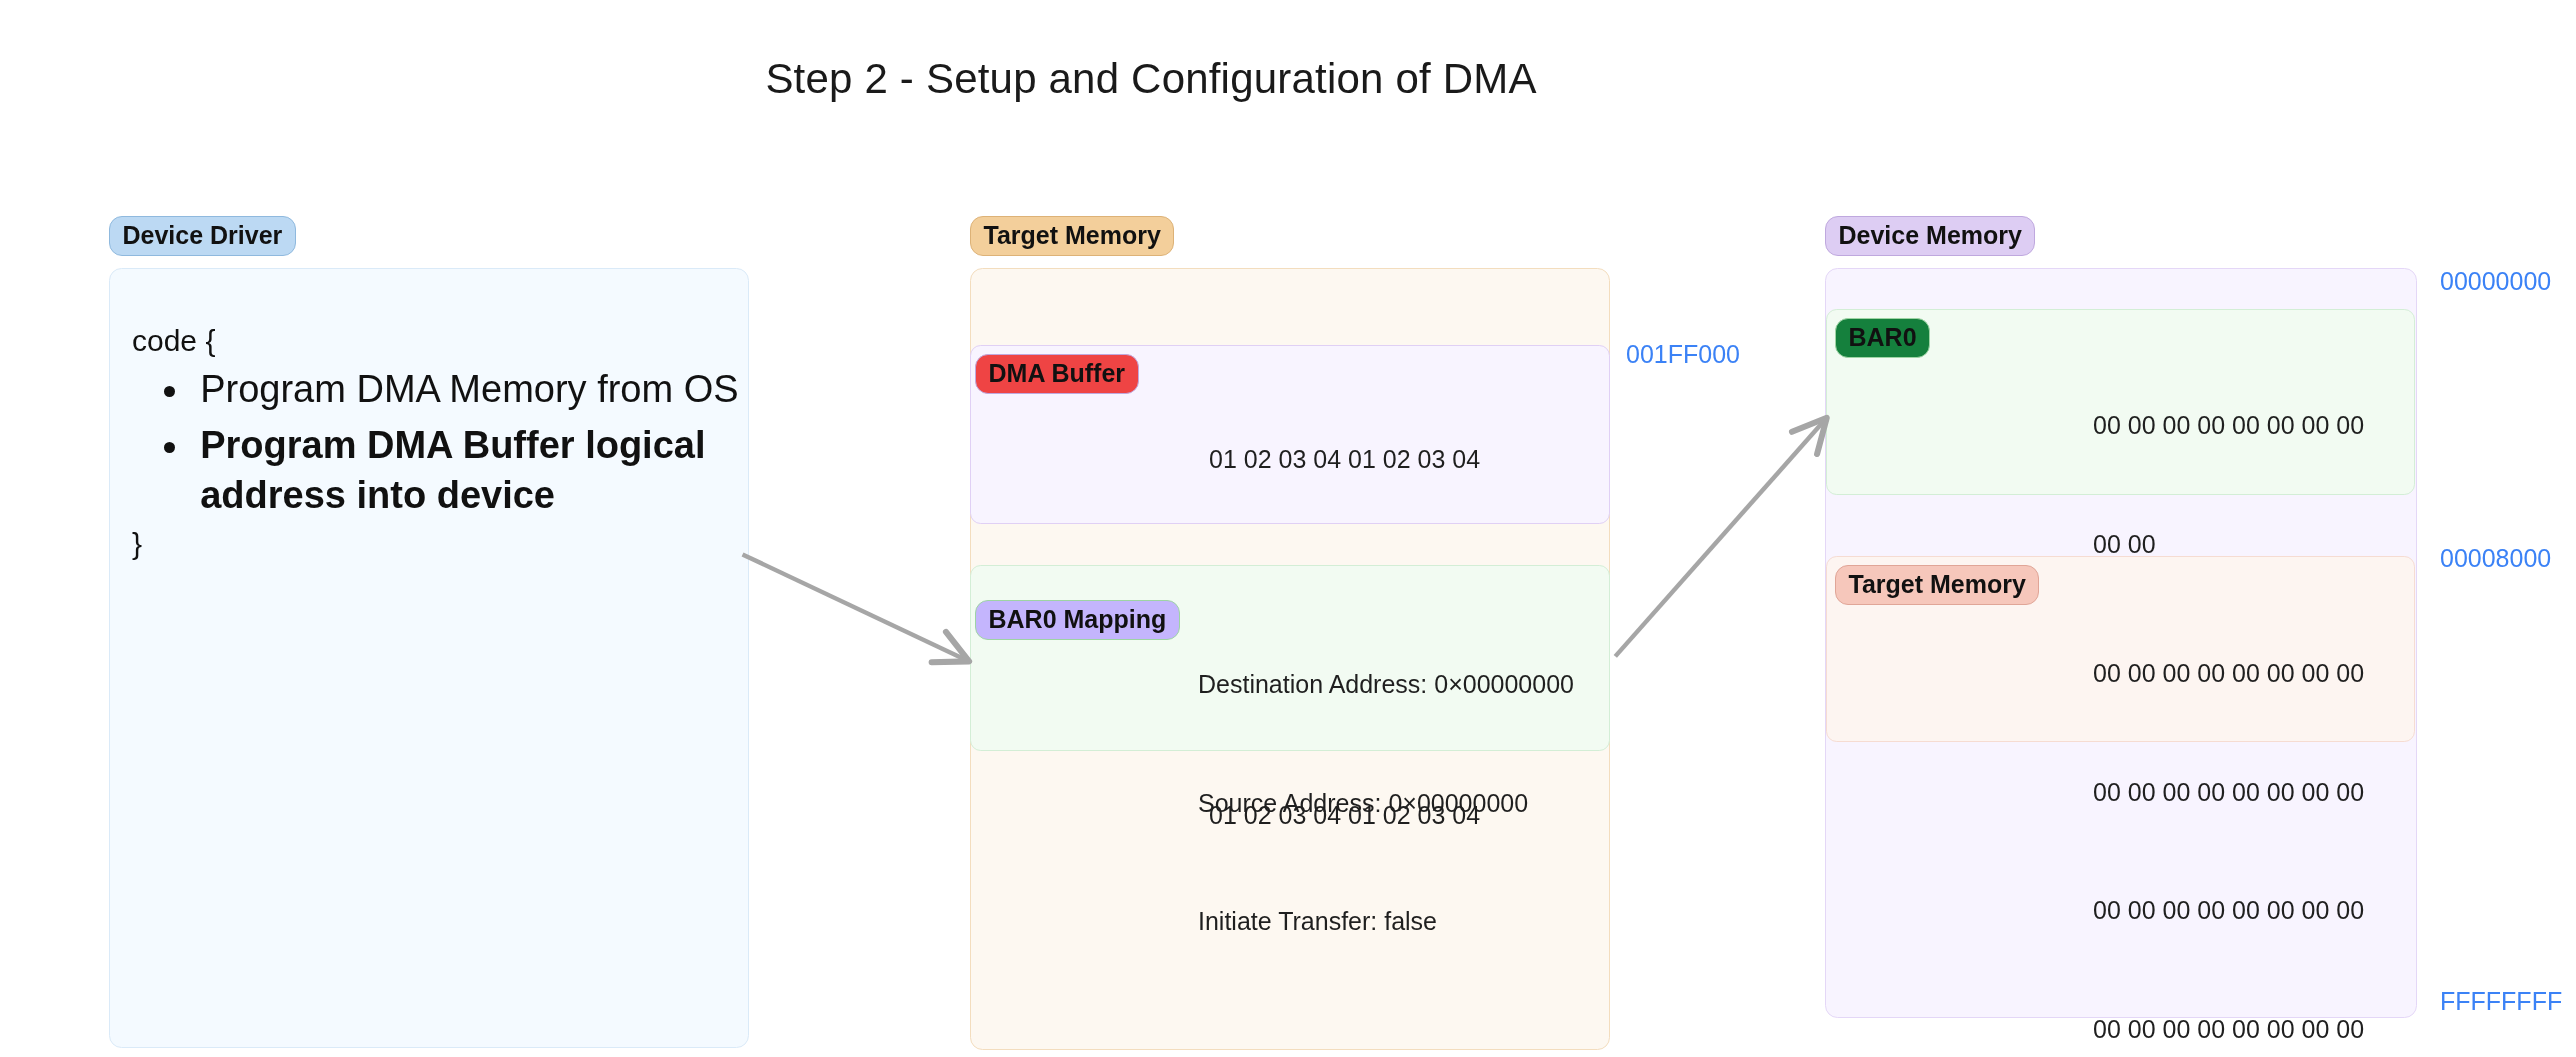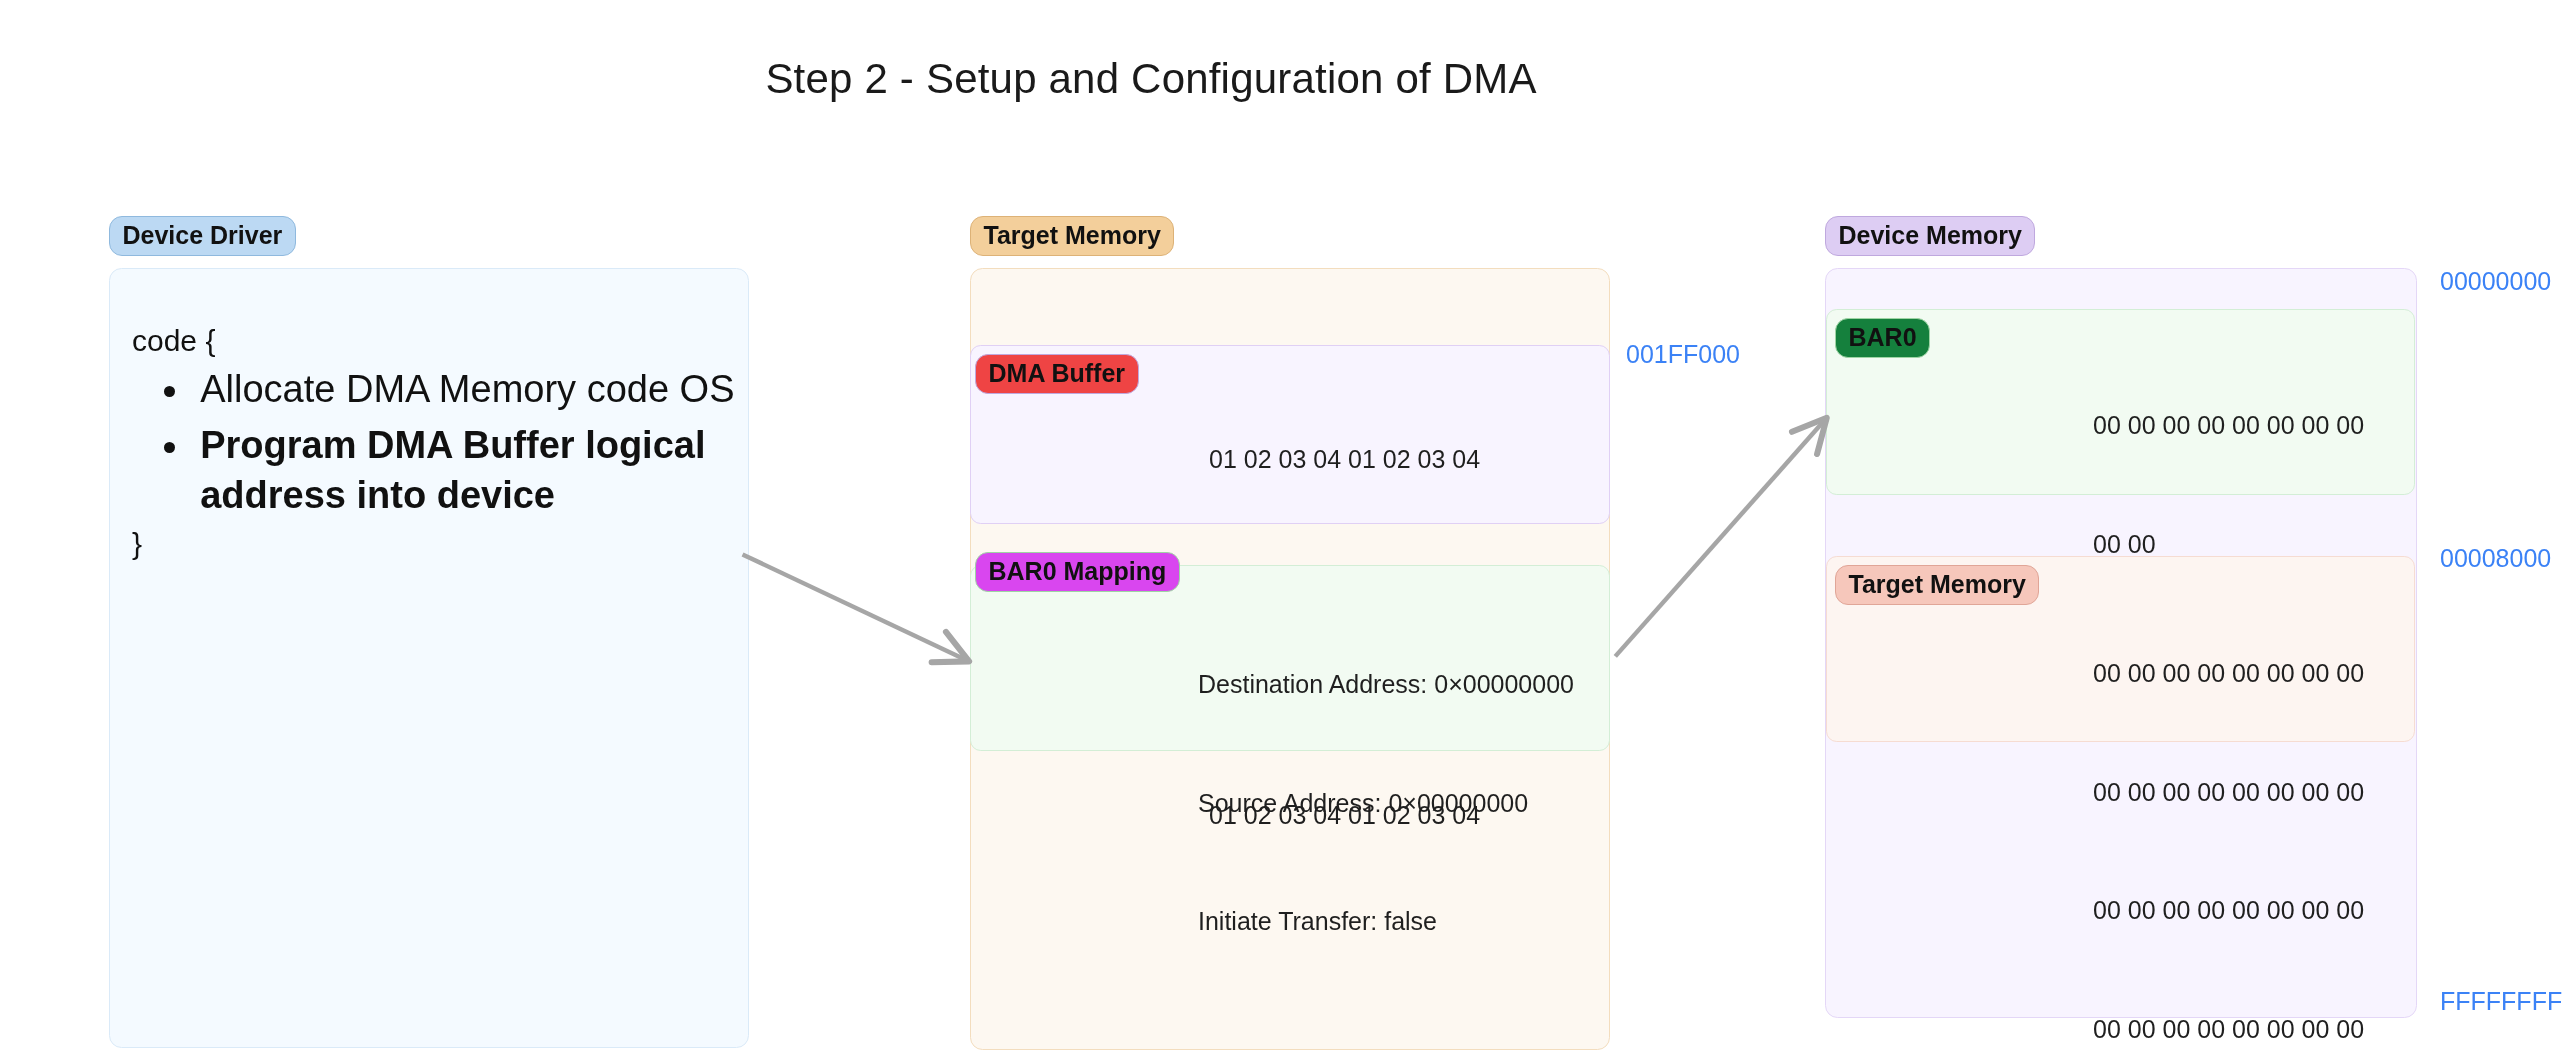--- a/index.html
+++ b/index.html
@@ -132,22 +132,22 @@
   }
 
   .tag-dma-buffer {
     left: 975px;
     top: 354px;
     background: #ef4444;
     border: 1.8px solid #bfa8de;
   }
   .tag-bar0-mapping {
     left: 975px;
-    top: 552px;
-    background: #d946ef;
+    top: 600px;
+    background: #c4b5fd;
     border: 1.8px solid #9ed4a4;
   }
 
   .hexblock {
     position: absolute;
     font-size: 25px;
     line-height: 1.58;
     color: #1f1f1f;
     white-space: pre;
   }
@@ -247,21 +247,21 @@
 
 <div class="page-title">Step 2 - Setup and Configuration of DMA</div>
 
 <div class="tag tag-device-driver">Device Driver</div>
 
 <div class="panel panel-device-driver"></div>
 
 <div class="driver-code">
   <span class="brace">code {</span>
   <ul class="driver-list">
-    <li>Allocate DMA Memory code OS</li>
+    <li>Program DMA Memory from OS</li>
     <li class="bold">Program DMA Buffer logical address into device</li>
   </ul>
   <span class="brace">}</span>
 </div>
 
 <div class="tag tag-system-memory">Target Memory</div>
 
 <div class="panel panel-system-memory"></div>
 
 <div class="block block-dma-buffer"></div>

